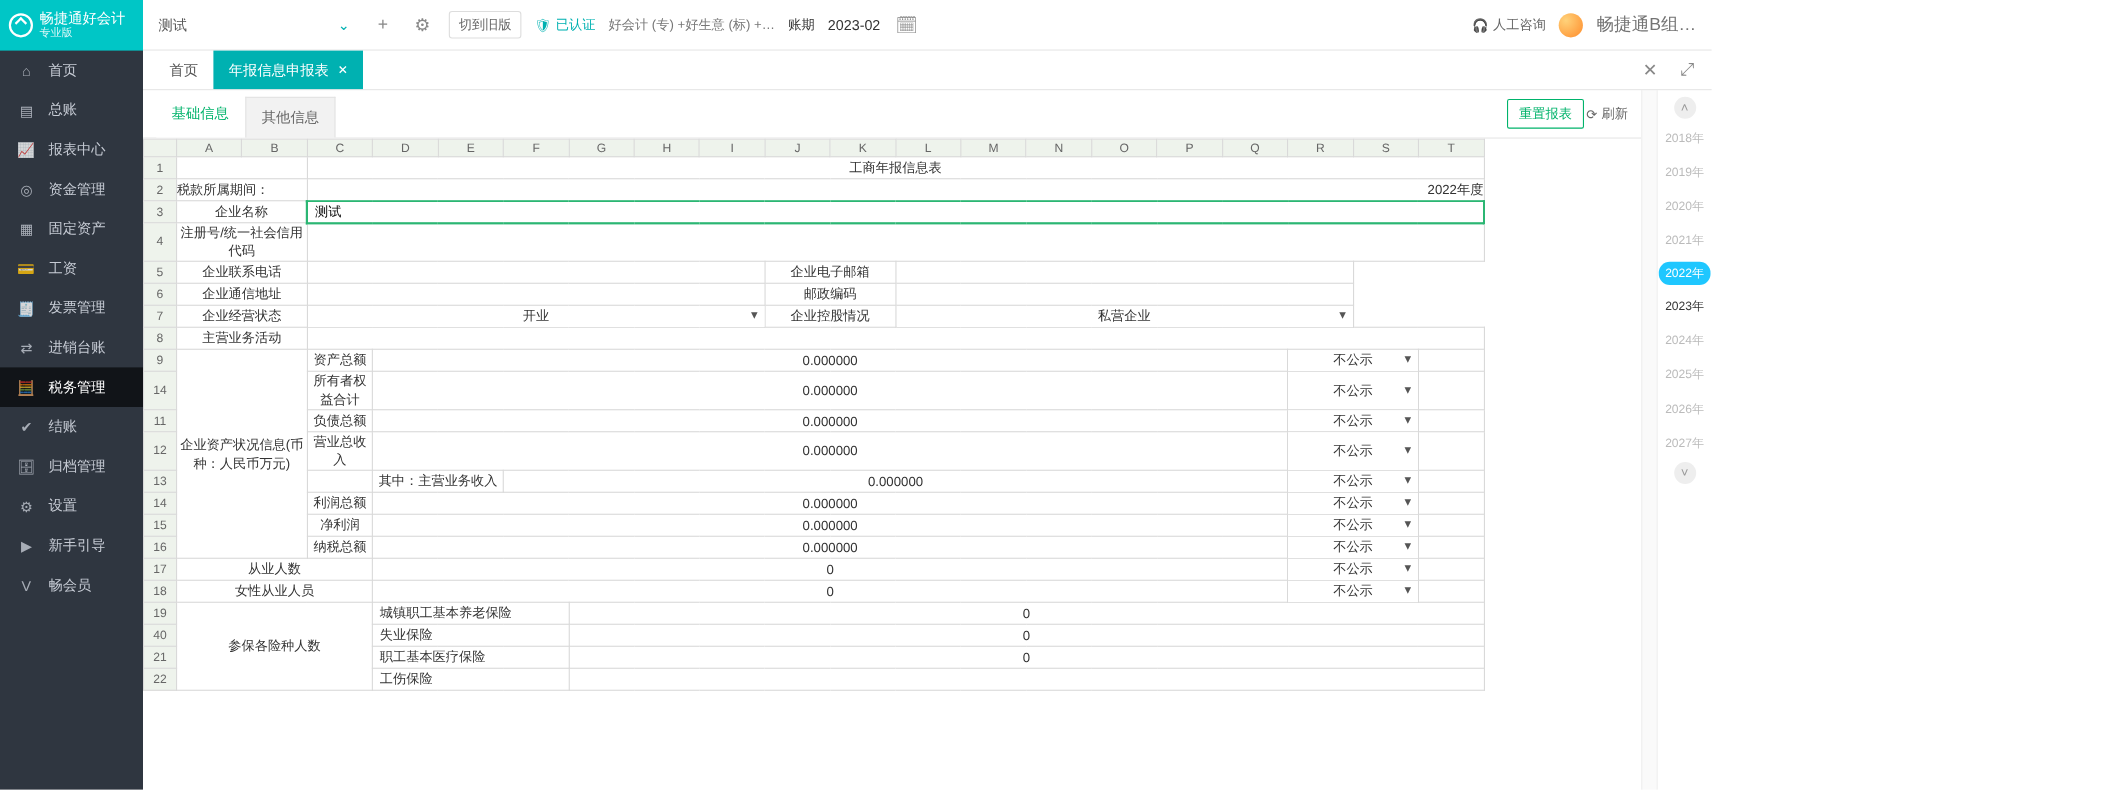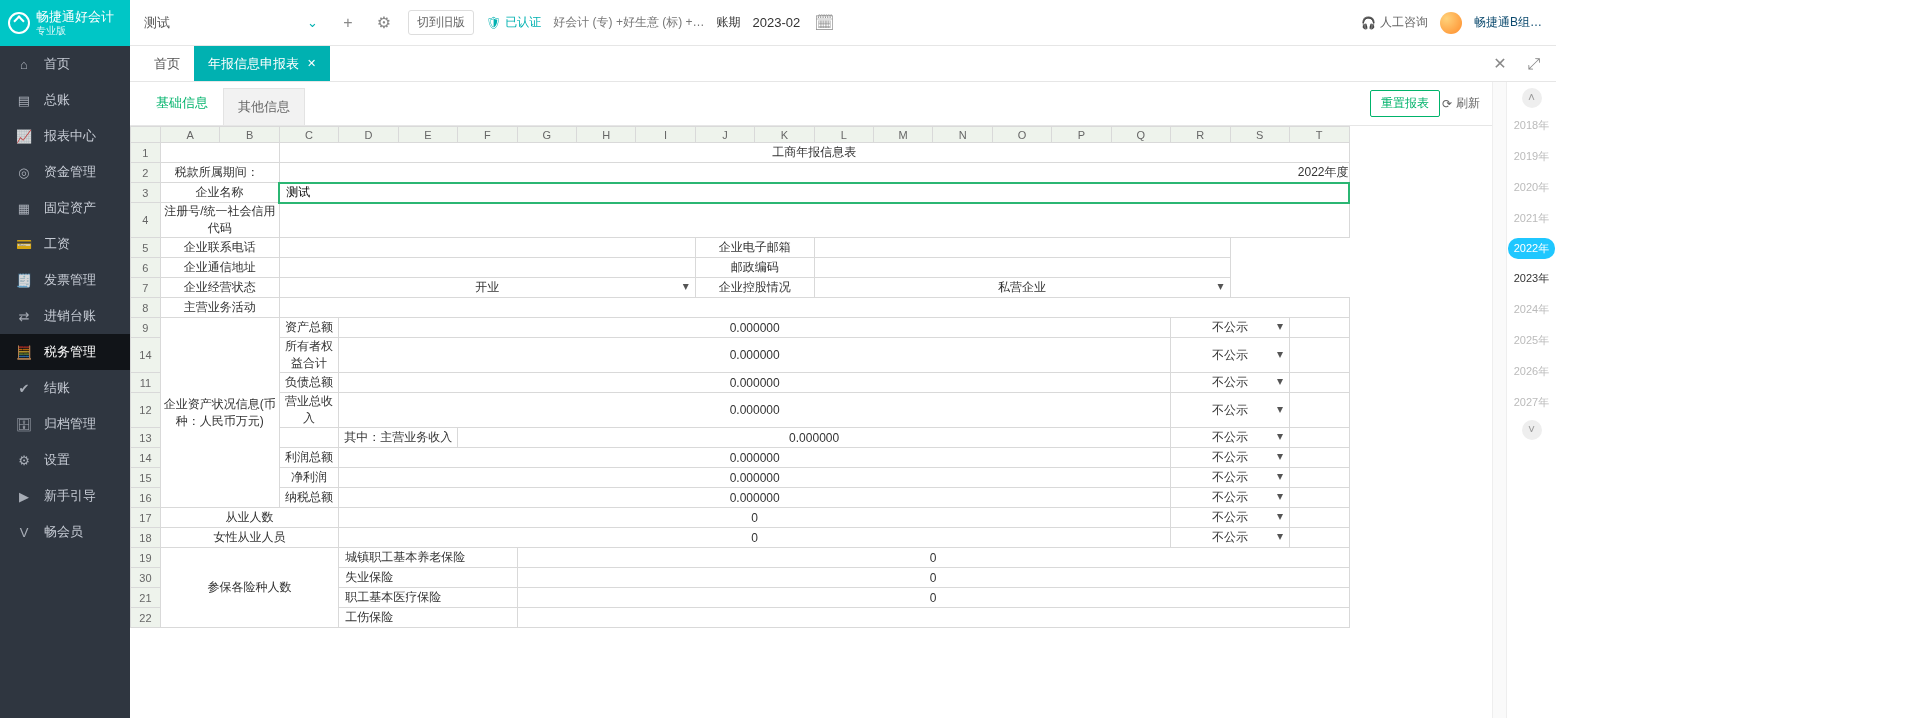--- a/index.html
+++ b/index.html
@@ -23,21 +23,21 @@
 .chev{margin-left:auto;margin-right:6px;color:#00b1b1}
 .ico-btn{width:24px;height:24px;display:inline-flex;align-items:center;justify-content:center;color:#888;cursor:pointer;font-size:16px}
 .oldver{border:1px solid #ddd;border-radius:3px;padding:3px 8px;color:#666;cursor:pointer;font-size:12px}
 .verified{color:#00b1b1;display:flex;align-items:center;gap:4px;font-size:12px}
 .prod-label{color:#777;font-size:12px}
 .period-label{color:#333;font-size:12px}
 .period-val{font-size:13px}
 .spacer{flex:1}
 .rlink{color:#666;display:flex;align-items:center;gap:4px;cursor:pointer;font-size:12px}
 .uavatar{width:22px;height:22px;border-radius:50%;background:radial-gradient(circle at 30% 30%,#ffd27a,#ff8c2b);display:inline-block}
-.uname{color:#0c4a6e;font-size:12px}
+.uname{color:#737373;font-size:16px}
 
 .tabstrip{height:36px;border-bottom:1px solid #e6e6e6;display:flex;align-items:stretch;padding-left:10px;position:relative}
 .ptab{display:flex;align-items:center;padding:0 14px;font-size:13px;color:#555;cursor:pointer}
 .ptab.active{background:#00b1b1;color:#fff}
 .ptab .close{margin-left:8px;font-size:11px}
 .tabstrip-right{margin-left:auto;display:flex;align-items:center;gap:10px;padding-right:10px;color:#888}
 
 .content{flex:1;display:flex;min-height:0}
 .sheet-area{flex:1;display:flex;flex-direction:column;min-width:0}
 .subbar{height:44px;display:flex;align-items:center;border-bottom:1px solid #e6e6e6;padding:0 12px}
@@ -231,21 +231,21 @@
                 </tr>
               </thead>
             <tbody id="sheetbody">
                 <tr>
                   <td class="rowhdr">1</td>
                   <td colspan="2" class=""></td>
                   <td colspan="18" class="titlecell">工商年报信息表</td>
                 </tr>
                 <tr>
                   <td class="rowhdr">2</td>
-                  <td colspan="2" class="lblcell" style="text-align:center;padding-right:6px">税款所属期间：</td>
+                  <td colspan="2" class="lblcell" style="text-align:left;padding-right:6px">税款所属期间：</td>
                   <td colspan="18" style="text-align:right;padding-left:6px">2022年度</td>
                 </tr>
                 <tr>
                   <td class="rowhdr">3</td>
                   <td colspan="2" class="lblcell">企业名称</td>
                   <td colspan="18" class="selcell"><input value="测试" style=""></td>
                 </tr>
                 <tr>
                   <td class="rowhdr">4</td>
                   <td colspan="2" class="lblcell">注册号/统一社会信用代码</td>
@@ -349,21 +349,21 @@
                   <td colspan="2" class="dropdown">不公示</td>
                   <td colspan="1" class=""></td>
                 </tr>
                 <tr>
                   <td class="rowhdr">19</td>
                   <td rowspan="4" colspan="3" class="lblcell">参保各险种人数</td>
                   <td colspan="3" class="lblcell" style="text-align:left;padding-left:6px">城镇职工基本养老保险</td>
                   <td colspan="14" class="">0</td>
                 </tr>
                 <tr>
-                  <td class="rowhdr">30</td>
+                  <td class="rowhdr">40</td>
                   <td colspan="3" class="lblcell" style="text-align:left;padding-left:6px">失业保险</td>
                   <td colspan="14" class="">0</td>
                 </tr>
                 <tr>
                   <td class="rowhdr">21</td>
                   <td colspan="3" class="lblcell" style="text-align:left;padding-left:6px">职工基本医疗保险</td>
                   <td colspan="14" class="">0</td>
                 </tr>
                 <tr>
                   <td class="rowhdr">22</td>

